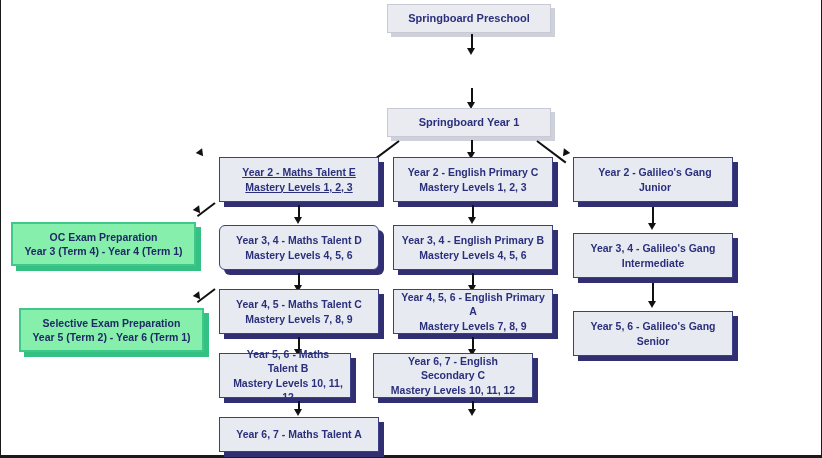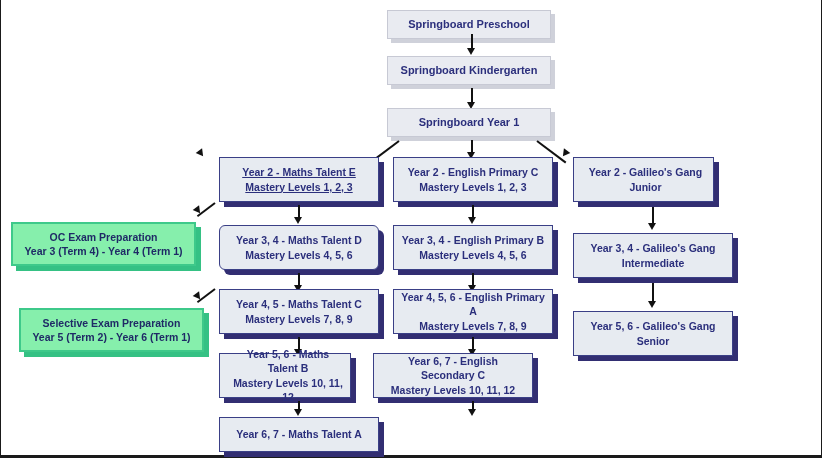--- a/index.html
+++ b/index.html
@@ -82,26 +82,25 @@
     border-left: 4.5px solid transparent;
     border-right: 4.5px solid transparent;
     border-top: 7px solid #111111;
   }
 </style>
 </head>
 <body>
 
 <div id="canvas">
 
-  <div class="node springboard" style="left:386px; top:10px; width:164px; height:29px;">Springboard Preschool</div>
+  <div class="node springboard" style="left:386px; top:4px; width:164px; height:29px;">Springboard Preschool</div>
 
   <div class="vline" style="left:470px; top:34px; height:16px;"></div>
   <div class="arrowhead" style="left:466px; top:48px;"></div>
 
-  <div class="node springboard" style="left:386px; top:56px; width:164px; height:29px;">Springboard Kindergarten</div>
 
   <div class="vline" style="left:470px; top:88px; height:16px;"></div>
   <div class="arrowhead" style="left:466px; top:102px;"></div>
 
   <div class="node springboard" style="left:386px; top:108px; width:164px; height:29px;">Springboard Year 1</div>
 
   <div class="diag" style="left:398px; top:140px; width:36px; transform: rotate(143deg);"></div>
   <div class="diag-head" style="left:196px; top:150px; transform: rotate(-37deg);"></div>
 
   <div class="vline" style="left:470px; top:140px; height:14px;"></div>
@@ -146,21 +145,21 @@
 Mastery Levels 7, 8, 9</div>
   <div class="vline" style="left:471px; top:337px; height:14px;"></div>
   <div class="arrowhead" style="left:467px; top:349px;"></div>
 
   <div class="node program" style="left:372px; top:353px; width:160px; height:45px;">Year 6, 7 - English Secondary C
 Mastery Levels 10, 11, 12</div>
   <div class="vline" style="left:471px; top:401px; height:10px;"></div>
   <div class="arrowhead" style="left:467px; top:409px;"></div>
 
 
-  <div class="node program" style="left:572px; top:157px; width:141px; height:45px;padding-left:10px;">Year 2 - Galileo's Gang
+  <div class="node program" style="left:572px; top:157px; width:160px; height:45px;padding-left:10px;">Year 2 - Galileo's Gang
 Junior</div>
   <div class="vline" style="left:651px; top:207px; height:18px;"></div>
   <div class="arrowhead" style="left:647px; top:223px;"></div>
 
   <div class="node program" style="left:572px; top:233px; width:160px; height:45px;">Year 3, 4 - Galileo's Gang
 Intermediate</div>
   <div class="vline" style="left:651px; top:283px; height:20px;"></div>
   <div class="arrowhead" style="left:647px; top:301px;"></div>
 
   <div class="node program" style="left:572px; top:311px; width:160px; height:45px;">Year 5, 6 - Galileo's Gang

